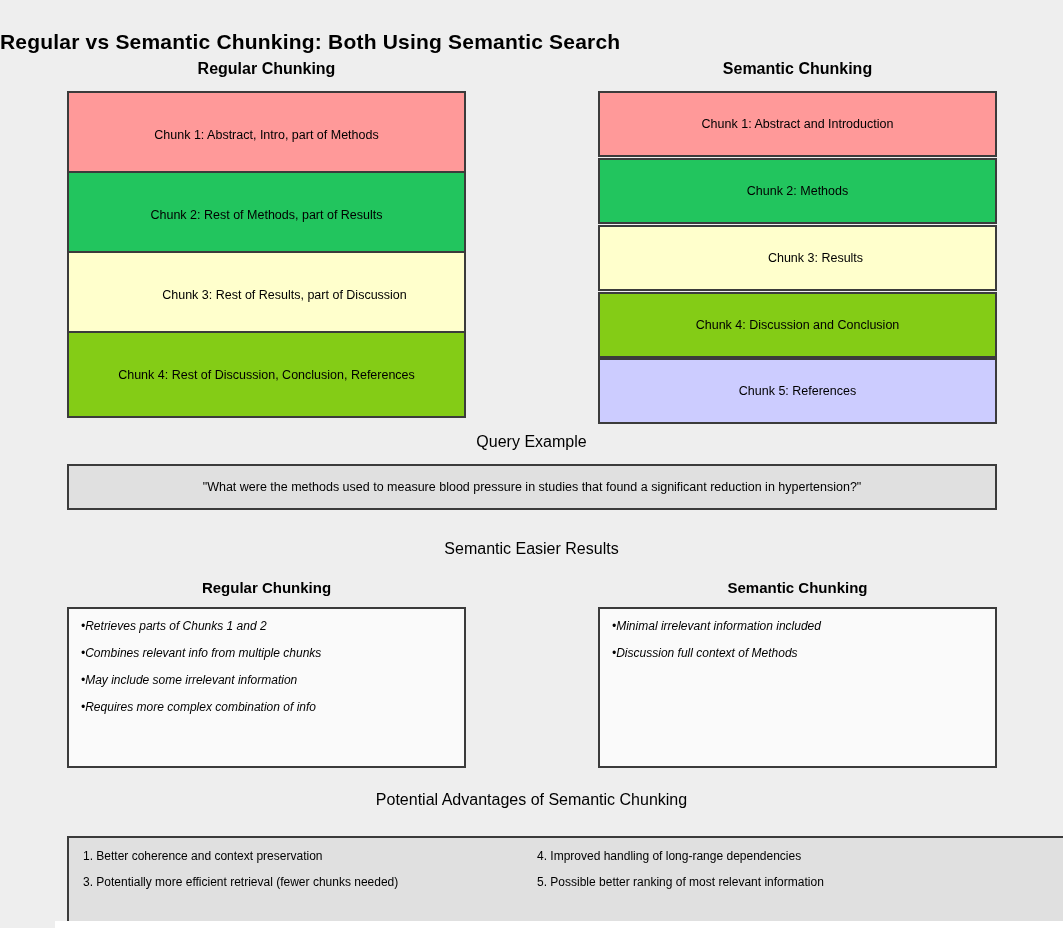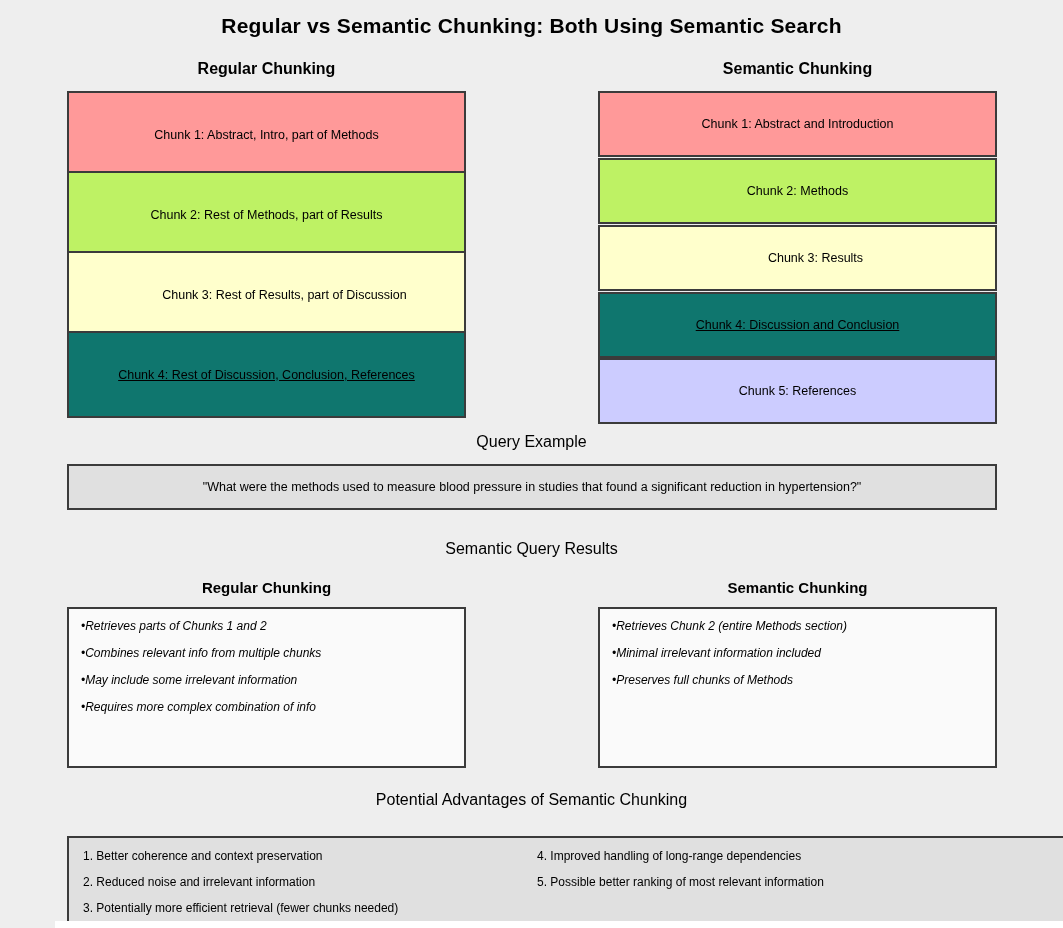--- a/index.html
+++ b/index.html
@@ -8,42 +8,42 @@
     position: relative;
     background: #eeeeee;
     font-family: "Liberation Sans", sans-serif;
     color: #000000;
     overflow: hidden;
   }
   .abs { position: absolute; box-sizing: border-box; }
   .center-text { display: flex; align-items: center; justify-content: center; text-align: center; }
 
   .page-title {
-    top: 14px; left: 0; width: 1063px;
-    font-size: 21px; font-weight: bold; text-align: center;
+    top: 30px; left: 0; width: 1063px;
+    font-size: 21px; font-weight: bold; 
     letter-spacing: 0.2px;
   }
   .col-heading {
     top: 60px; width: 399px;
     font-size: 16px; font-weight: bold; text-align: center;
   }
   .col-left  { left: 67px; }
   .col-right { left: 598px; }
 
   .chunk {
     width: 399px;
     border: 2px solid #3b3b3b;
     font-size: 12.5px;
   }
   .chunk-l { left: 67px;  height: 87px; }
   .chunk-r { left: 598px; height: 66px; }
   .c-pink     { background: #FF9999; }
-  .c-orange   { background: #bef264; }
+  .c-orange   { background: #22c55e; }
   .c-yellow   { background: #FFFFCC; padding-left: 36px; }
-  .c-green    { background: #0f766e; text-decoration: underline; }
+  .c-green    { background: #84cc16; }
   .c-lavender { background: #CCCCFF; }
 
   .section-heading {
     left: 0; width: 1063px;
     font-size: 16px; font-weight: normal; text-align: center;
   }
   .query-box {
     left: 67px; top: 464px; width: 930px; height: 46px;
     background: #e0e0e0; border: 2px solid #3b3b3b;
     font-size: 12.5px;
@@ -96,44 +96,42 @@
 <div class="abs center-text chunk chunk-r c-orange" style="top:158px">Chunk 2: Methods</div>
 <div class="abs center-text chunk chunk-r c-yellow" style="top:225px">Chunk 3: Results</div>
 <div class="abs center-text chunk chunk-r c-green" style="top:292px">Chunk 4: Discussion and Conclusion</div>
 <div class="abs center-text chunk chunk-r c-lavender" style="top:358px">Chunk 5: References</div>
 
 <div class="abs section-heading" style="top:433px">Query Example</div>
 <div class="abs center-text query-box">
   <span>"What were the methods used to measure blood pressure in studies that found a significant reduction in hypertension?"</span>
 </div>
 
-<div class="abs section-heading" style="top:540px">Semantic Query Results</div>
+<div class="abs section-heading" style="top:540px">Semantic Easier Results</div>
 
 <div class="abs sub-heading col-left">Regular Chunking</div>
 <div class="abs sub-heading col-right">Semantic Chunking</div>
 
 <div class="abs results-panel col-left">
   <div class="bullet-line">Retrieves parts of Chunks 1 and 2</div>
   <div class="bullet-line">Combines relevant info from multiple chunks</div>
   <div class="bullet-line">May include some irrelevant information</div>
   <div class="bullet-line">Requires more complex combination of info</div>
 </div>
 
 <div class="abs results-panel col-right">
-  <div class="bullet-line">Retrieves Chunk 2 (entire Methods section)</div>
   <div class="bullet-line">Minimal irrelevant information included</div>
-  <div class="bullet-line">Preserves full chunks of Methods</div>
+  <div class="bullet-line">Discussion full context of Methods</div>
 </div>
 
 <div class="abs section-heading" style="top:791px">Potential Advantages of Semantic Chunking</div>
 
 <div class="abs adv-panel">
   <div class="adv-col adv-col-left">
     <div class="adv-line">1. Better coherence and context preservation</div>
-    <div class="adv-line">2. Reduced noise and irrelevant information</div>
     <div class="adv-line">3. Potentially more efficient retrieval (fewer chunks needed)</div>
   </div>
   <div class="adv-col adv-col-right">
     <div class="adv-line">4. Improved handling of long-range dependencies</div>
     <div class="adv-line">5. Possible better ranking of most relevant information</div>
   </div>
 </div>
 
 <div class="abs page-edge-strip"></div>
 

